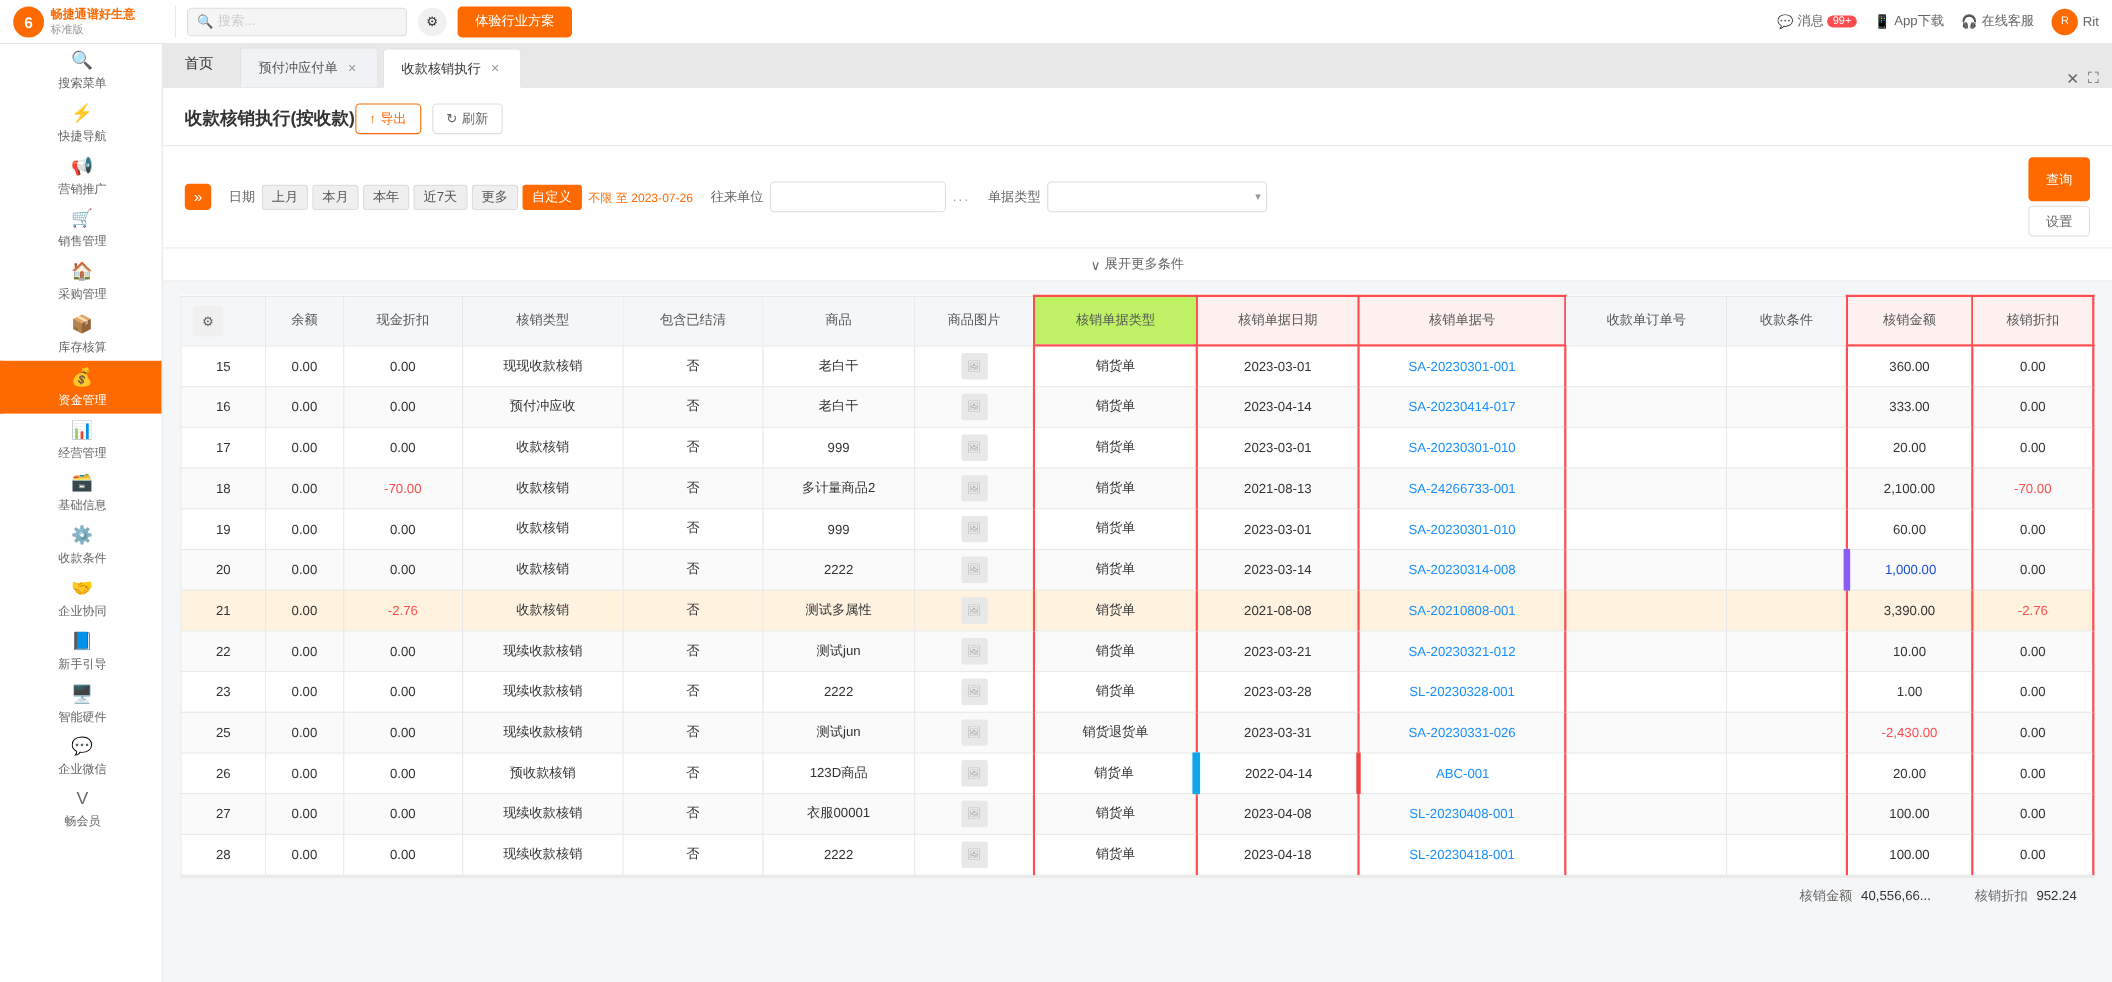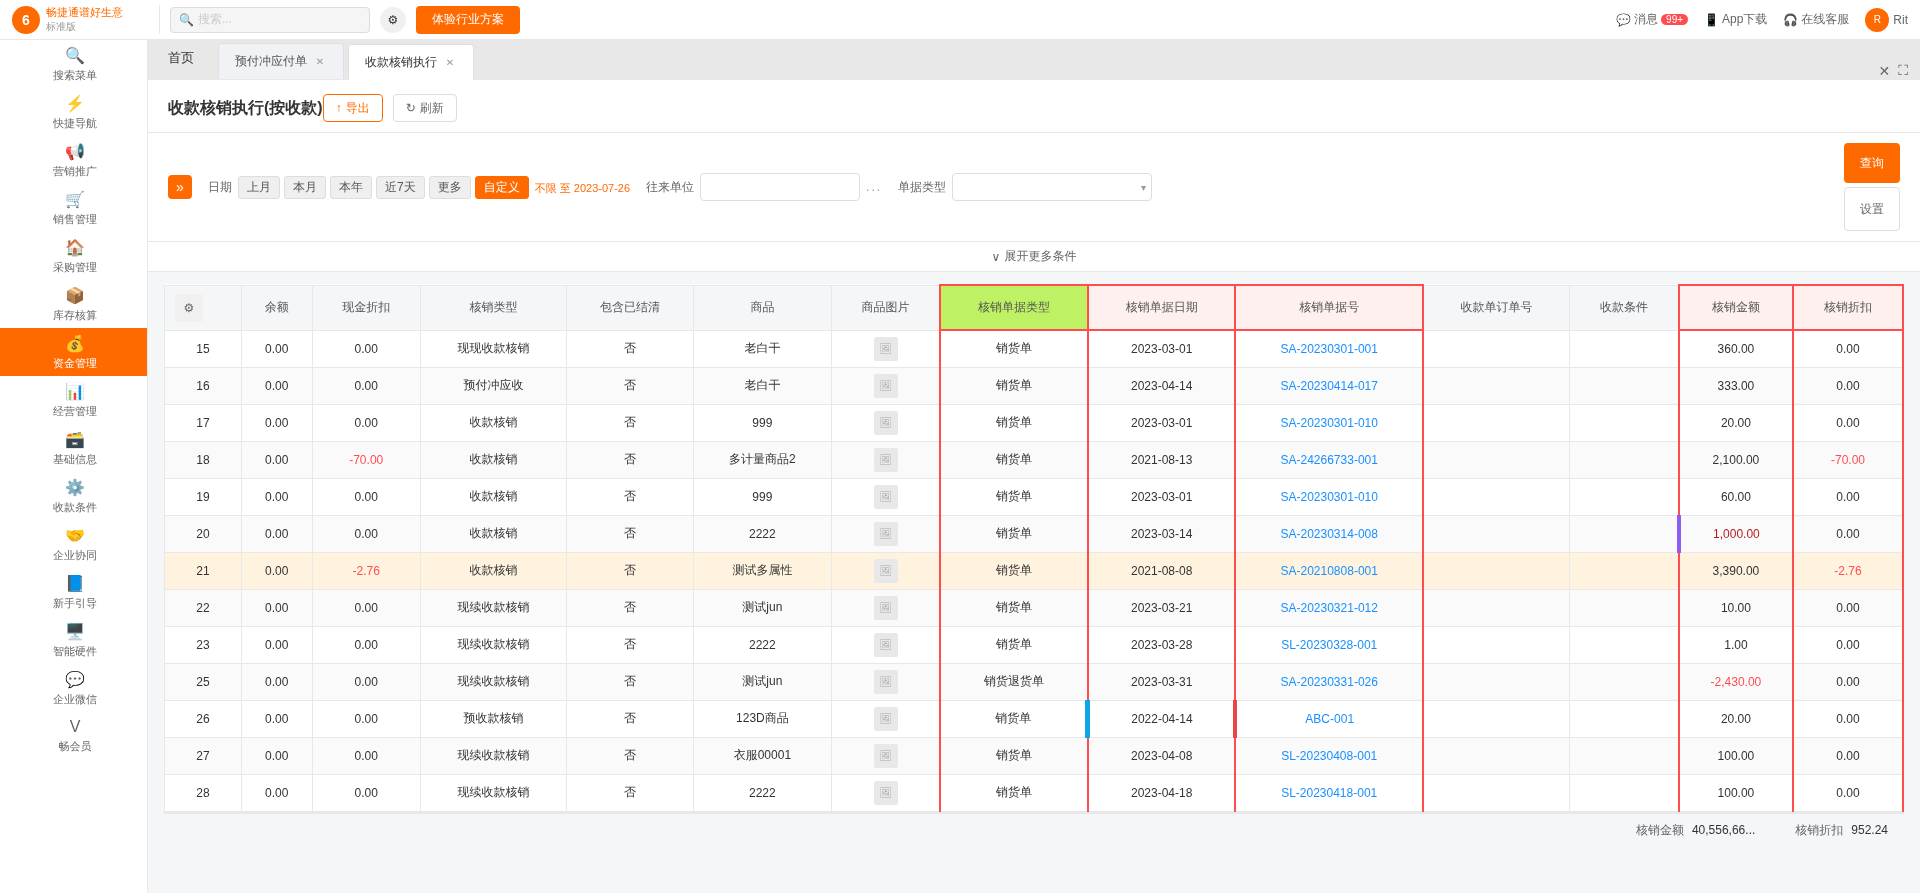--- a/index.html
+++ b/index.html
@@ -48,21 +48,21 @@
     .filter-label { color: #666; font-size: 12px; }
     .filter-date-btns { display: flex; gap: 4px; }
     .filter-date-btn { padding: 2px 8px; border: 1px solid #ddd; border-radius: 3px; cursor: pointer; font-size: 12px; color: #555; }
     .filter-date-btn.active { background: #ff6a00; color: white; border-color: #ff6a00; }
     .filter-date-range { color: #ff6a00; font-size: 11px; margin-top: 2px; }
     .filter-input { height: 28px; border: 1px solid #ddd; border-radius: 4px; padding: 0 8px; font-size: 12px; width: 160px; color: #333; }
     .filter-select { height: 28px; border: 1px solid #ddd; border-radius: 4px; padding: 0 24px 0 8px; font-size: 12px; width: 200px; background: white; appearance: none; color: #333; }
     .filter-select-wrap { position: relative; display: inline-flex; align-items: center; }
     .filter-select-wrap::after { content: '▾'; position: absolute; right: 6px; color: #999; pointer-events: none; font-size: 10px; }
     .btn-query { height: 40px; padding: 0 16px; background: #ff6a00; color: white; border: none; border-radius: 4px; cursor: pointer; font-size: 12px; }
-    .btn-setting { height: 44px; padding: 0 12px; border: 1px solid #ddd; color: #666; background: white; border-radius: 4px; cursor: pointer; font-size: 12px; }
+    .btn-setting { height: 28px; padding: 0 12px; border: 1px solid #ddd; color: #666; background: white; border-radius: 4px; cursor: pointer; font-size: 12px; }
     .expand-conditions { display: flex; align-items: center; gap: 4px; cursor: pointer; color: #666; font-size: 12px; margin: 0 auto; }
     .three-dots { color: #999; letter-spacing: 2px; }
 
     
     .table-wrap { flex: 1; overflow: auto; padding: 12px 16px; }
     .data-table { width: 100%; border-collapse: collapse; background: white; border: 1px solid #e8e8e8; }
     .data-table th { background: #f5f6f8; padding: 8px 10px; text-align: center; font-weight: 500; color: #555; font-size: 12px; border: 1px solid #e8e8e8; white-space: nowrap; position: sticky; top: 0; z-index: 2; }
     .data-table td { padding: 6px 10px; text-align: center; font-size: 12px; border: 1px solid #e8e8e8; color: #333; white-space: nowrap; }
     .data-table tr:nth-child(even) { background: #fafafa; }
     .data-table tr.highlighted { background: #fff3e0 !important; }
@@ -80,21 +80,21 @@
     ::-webkit-scrollbar-track { background: #f0f0f0; }
     ::-webkit-scrollbar-thumb { background: #ccc; border-radius: 3px; }
   </style>
 </head>
 <body>
 
 <div class="top-bar">
   <div class="top-bar-logo">
     <div class="logo-icon">6</div>
     <div>
-      <div style="font-size:11px;font-weight:400;color:#ff6a00;">畅捷通谱好生意</div>
+      <div style="font-size:11px;font-weight:700;color:#ff6a00;">畅捷通谱好生意</div>
       <div style="font-size:10px;color:#999;">标准版</div>
     </div>
   </div>
   <div class="top-bar-search" style="color:#bbb;">
     <span style="margin-right:4px;">🔍</span>
     <span style="font-size:12px;color:#ccc;">搜索...</span>
   </div>
   <div class="gear-icon-btn">⚙</div>
   <button class="top-bar-btn">体验行业方案</button>
   <div class="top-bar-right">
@@ -380,21 +380,21 @@
       <td>否</td>
       <td>2222</td>
       <td>
                   <div style="width:24px;height:24px;background:#e8e8e8;border-radius:2px;margin:0 auto;display:flex;align-items:center;justify-content:center;font-size:10px;color:#aaa;">🖼</div>
                 </td>
       <td style="border-left:2px solid #ff4d4f;border-right:2px solid #ff4d4f;">销货单</td>
       <td style="border-left:2px solid #ff4d4f;border-right:2px solid #ff4d4f;">2023-03-14</td>
       <td style="border-left:2px solid #ff4d4f;border-right:2px solid #ff4d4f;"><a class="link-text">SA-20230314-008</a></td>
       <td></td>
       <td></td>
-      <td style="border-left:4px solid #8b5cf6;border-right:2px solid #ff4d4f;color:#b91c1c;">1,000.00</td>
+      <td style="border-left:6px solid #8b5cf6;border-right:2px solid #ff4d4f;color:#1d4ed8;">1,000.00</td>
       <td style="border-left:2px solid #ff4d4f;border-right:2px solid #ff4d4f;color:#333;">0.00</td>
     </tr>
               <tr class="highlighted">
       <td>21</td>
       <td>0.00</td>
       <td style="color:#ff4d4f;">-2.76</td>
       <td>收款核销</td>
       <td>否</td>
       <td>测试多属性</td>
       <td>
@@ -466,21 +466,21 @@
       <td>26</td>
       <td>0.00</td>
       <td style="color:#333;">0.00</td>
       <td>预收款核销</td>
       <td>否</td>
       <td>123D商品</td>
       <td>
                   <div style="width:24px;height:24px;background:#e8e8e8;border-radius:2px;margin:0 auto;display:flex;align-items:center;justify-content:center;font-size:10px;color:#aaa;">🖼</div>
                 </td>
       <td style="border-left:2px solid #ff4d4f;border-right:2px solid #ff4d4f;">销货单</td>
-      <td style="border-left:5px solid #0ea5e9;border-right:2px solid #ff4d4f;">2022-04-14</td>
+      <td style="border-left:7px solid #0ea5e9;border-right:2px solid #ff4d4f;">2022-04-14</td>
       <td style="border-left:4px solid #ef4444;border-right:2px solid #ff4d4f;"><a class="link-text">ABC-001</a></td>
       <td></td>
       <td></td>
       <td style="border-left:2px solid #ff4d4f;border-right:2px solid #ff4d4f;color:#333;">20.00</td>
       <td style="border-left:2px solid #ff4d4f;border-right:2px solid #ff4d4f;color:#333;">0.00</td>
     </tr>
               <tr>
       <td>27</td>
       <td>0.00</td>
       <td style="color:#333;">0.00</td>

